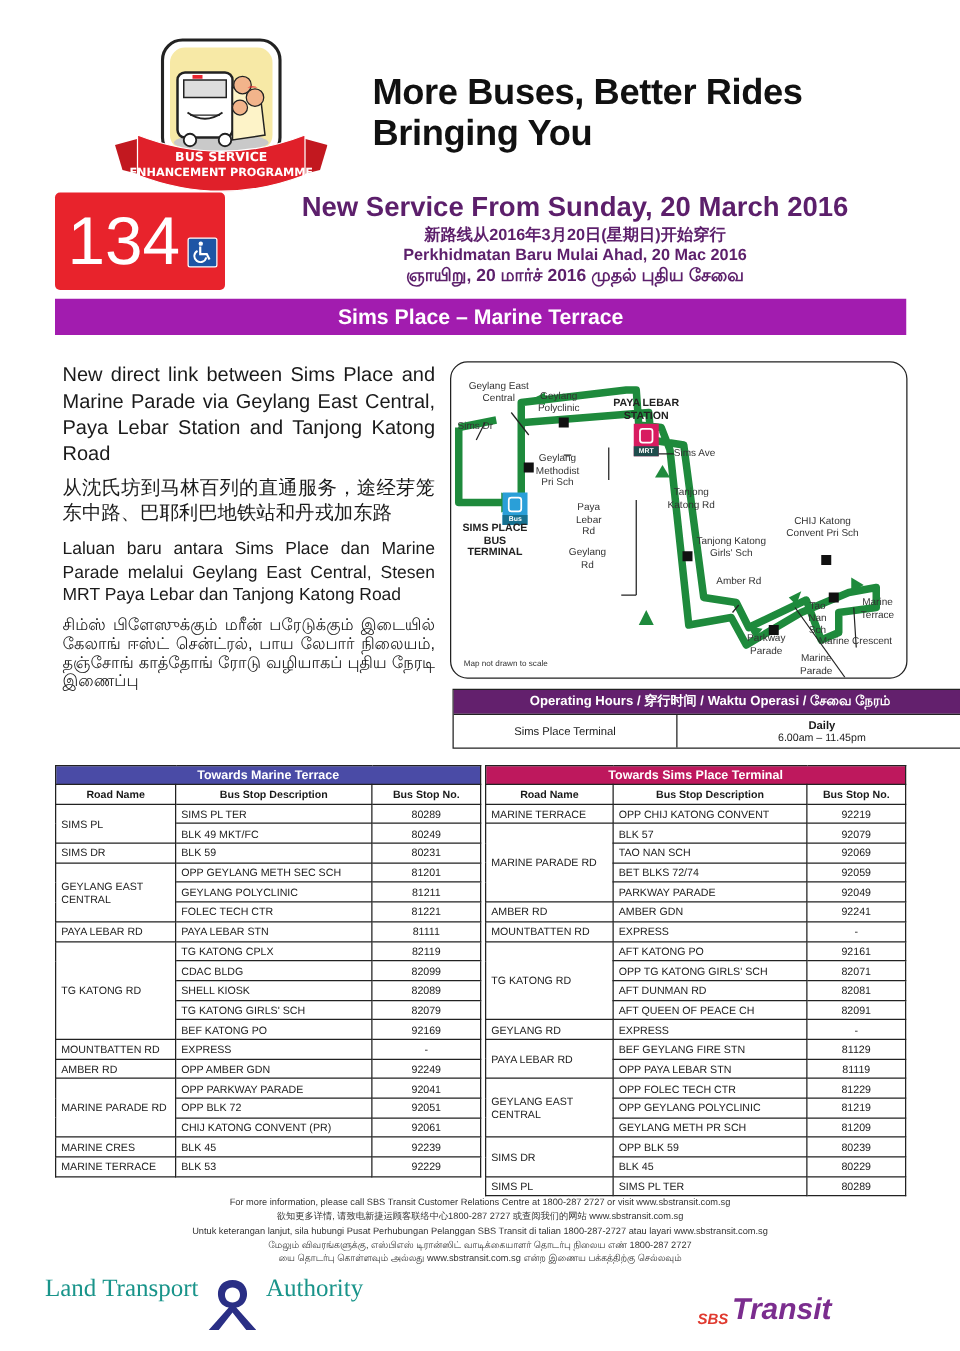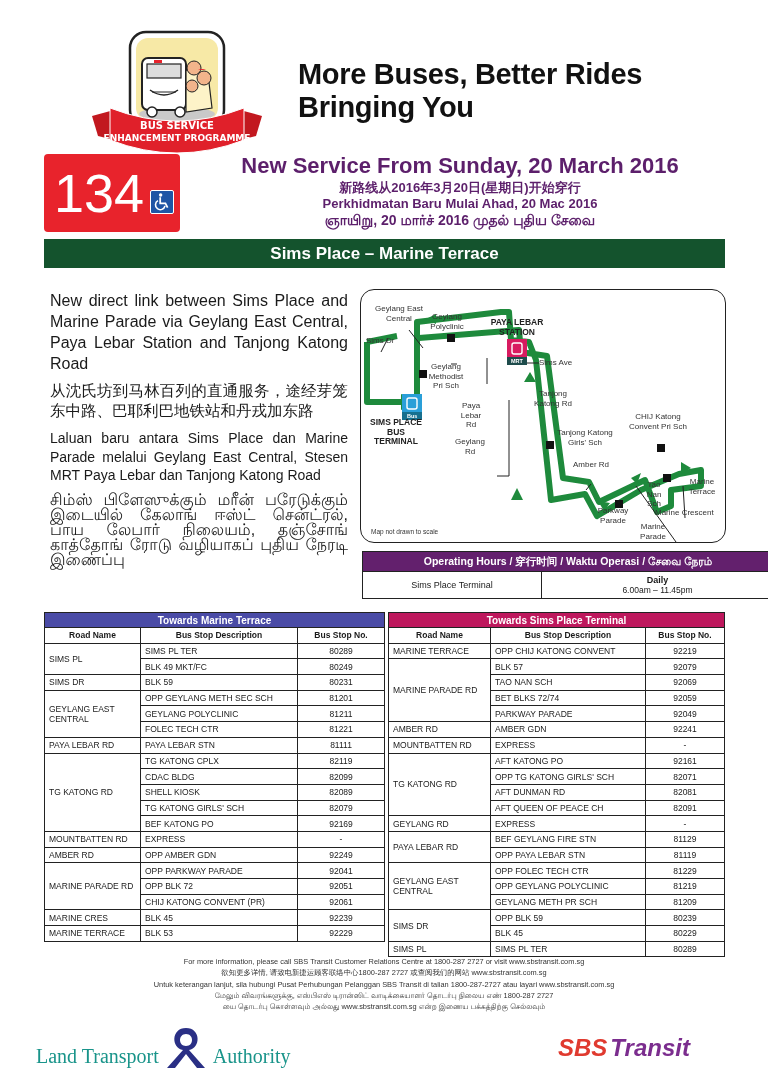--- a/index.html
+++ b/index.html
@@ -13,28 +13,28 @@
   .svc-box { position: absolute; left: 44px; top: 154px; width: 136px; height: 78px; background: #e8232c; border-radius: 4px; }
   .svc-num { position: absolute; left: 10px; top: 6px; font-size: 54px; color: #fff; font-family: "Liberation Sans", sans-serif; line-height: 66px; }
   .wc-icon { position: absolute; left: 106px; top: 36px; width: 24px; height: 24px; background: #1e55a5; border: 1.5px solid #fff; border-radius: 2px; }
 
   .announce { position: absolute; left: 190px; top: 152px; width: 540px; text-align: center; }
   .announce .a1 { font-size: 22px; font-weight: bold; color: #5c1f6b; line-height: 28px; }
   .announce .a2 { font-size: 13px; font-weight: bold; color: #5c1f6b; line-height: 16px; }
   .announce .a3 { font-size: 13px; font-weight: bold; color: #5c1f6b; line-height: 15px; }
   .announce .a4 { font-size: 14px; font-weight: bold; color: #5c1f6b; line-height: 18px; }
 
-  .route-bar { position: absolute; left: 44px; top: 239px; width: 681px; height: 29px; background: #14532d; color: #fff; text-align: center; font-weight: bold; font-size: 17px; line-height: 29px; }
+  .route-bar { position: absolute; left: 44px; top: 239px; width: 681px; height: 29px; background: #a21caf; color: #fff; text-align: center; font-weight: bold; font-size: 17px; line-height: 29px; }
 
   
   .desc { position: absolute; left: 50px; top: 290px; width: 298px; text-align: justify; }
   .desc .en { font-size: 16px; line-height: 21px; color: #1a1a1a; margin-bottom: 7px; text-align-last: left; }
   .desc .zh { font-size: 15.5px; line-height: 20px; color: #1a1a1a; margin-bottom: 8px; }
   .desc .ms { font-size: 14px; line-height: 18.5px; color: #1a1a1a; margin-bottom: 7px; text-align-last: left; }
-  .desc .ta { font-size: 16px; line-height: 15px; color: #1a1a1a; text-align-last: left; }
+  .desc .ta { font-size: 13px; line-height: 15px; color: #1a1a1a; text-align-last: left; }
 
   
   .map { position: absolute; left: 360px; top: 289px; width: 366px; height: 254px; border: 1.5px solid #222; border-radius: 14px; overflow: hidden; background: #fff; }
   .map svg { position: absolute; left: 0; top: 0; }
   .map-label { position: absolute; font-size: 8px; line-height: 9.5px; color: #333; text-align: center; white-space: nowrap; }
   .map-label.bold { font-weight: bold; font-size: 8.5px; color: #222; }
   .map-note { position: absolute; left: 10px; top: 238px; font-size: 6.5px; color: #333; }
 
   
   .ops { position: absolute; left: 362px; top: 551px; width: 412px; border: 1px solid #222; }
@@ -53,25 +53,25 @@
   table.stops td.road { white-space: normal; line-height: 10px; }
   #tbl-out { left: 44px; top: 612px; width: 340px; }
   #tbl-out .title th { background: #4a4ba6; }
   #tbl-in { left: 388px; top: 612px; width: 336px; }
   #tbl-in .title th { background: #be185d; }
 
   
   .footer { position: absolute; left: 60px; top: 956px; width: 648px; text-align: center; color: #333; }
   .footer .f { font-size: 7.4px; line-height: 11.3px; }
 
-  .lta { position: absolute; left: 36px; top: 1020px; height: 48px; display: flex; align-items: flex-end; }
+  .lta { position: absolute; left: 36px; top: 1020px; height: 48px; display: flex; align-items: flex-start; }
   .lta .t { font-family: "Liberation Serif", serif; font-size: 20px; color: #19948a; }
   .lta svg { margin: 0 2px; }
   .sbs { position: absolute; left: 558px; top: 1022px; height: 40px; display: flex; align-items: flex-end; }
-  .sbs .s1 { font-family: "Liberation Sans", sans-serif; font-weight: bold; font-style: italic; font-size: 24px; color: #e03a2f; }
+  .sbs .s1 { font-family: "Liberation Sans", sans-serif; font-weight: bold; font-style: italic; font-size: 12px; color: #e03a2f; }
   .sbs .s2 { font-family: "Liberation Sans", sans-serif; font-weight: bold; font-style: italic; font-size: 24px; color: #7b2d8e; margin-left: 3px; }
 </style>
 </head>
 <body>
 
 <div class="logo-badge">
   <svg width="170" height="128" viewBox="0 0 170 128">
     <rect x="38" y="2" width="94" height="94" rx="16" fill="#fff" stroke="#222" stroke-width="2.5"></rect>
     <rect x="44" y="8" width="82" height="82" rx="12" fill="#f7e9a6"></rect>
     <ellipse cx="85" cy="84" rx="38" ry="7" fill="#c9c9c9"></ellipse>

